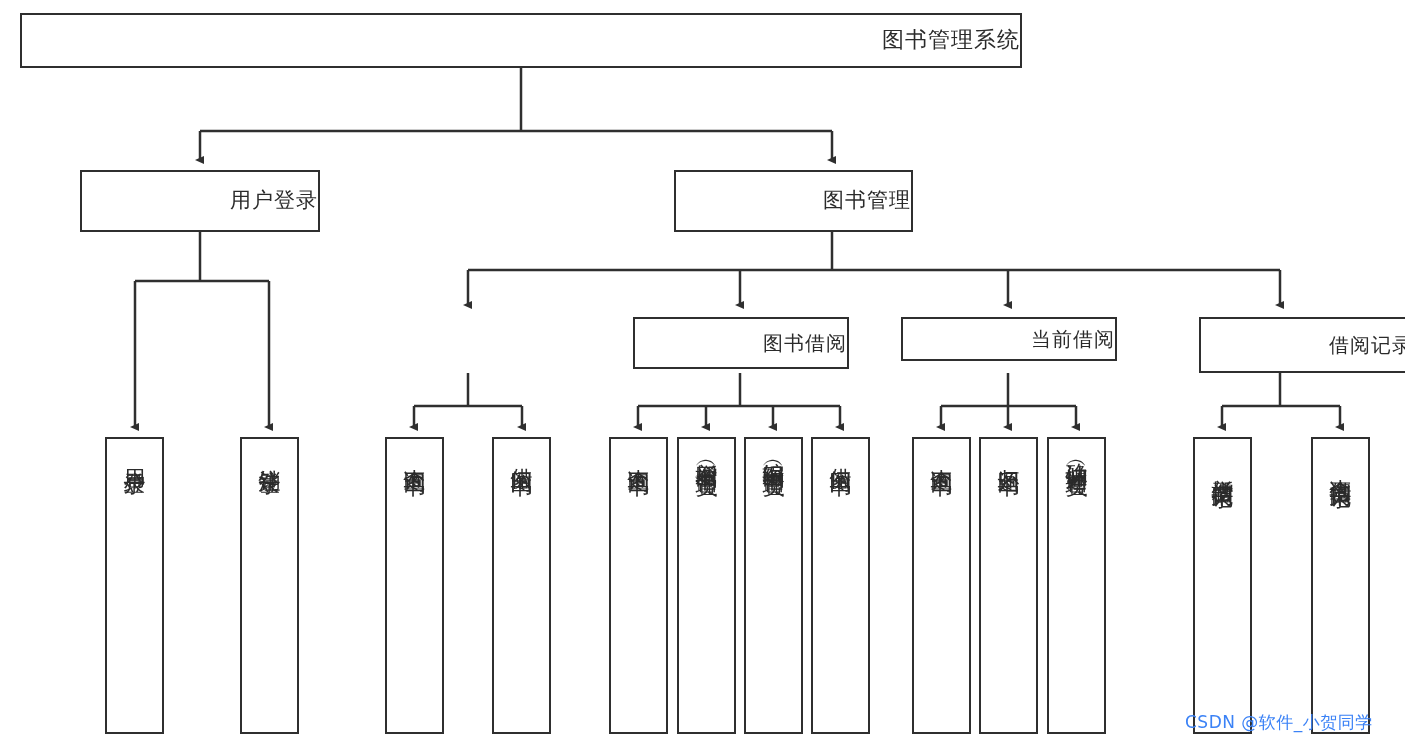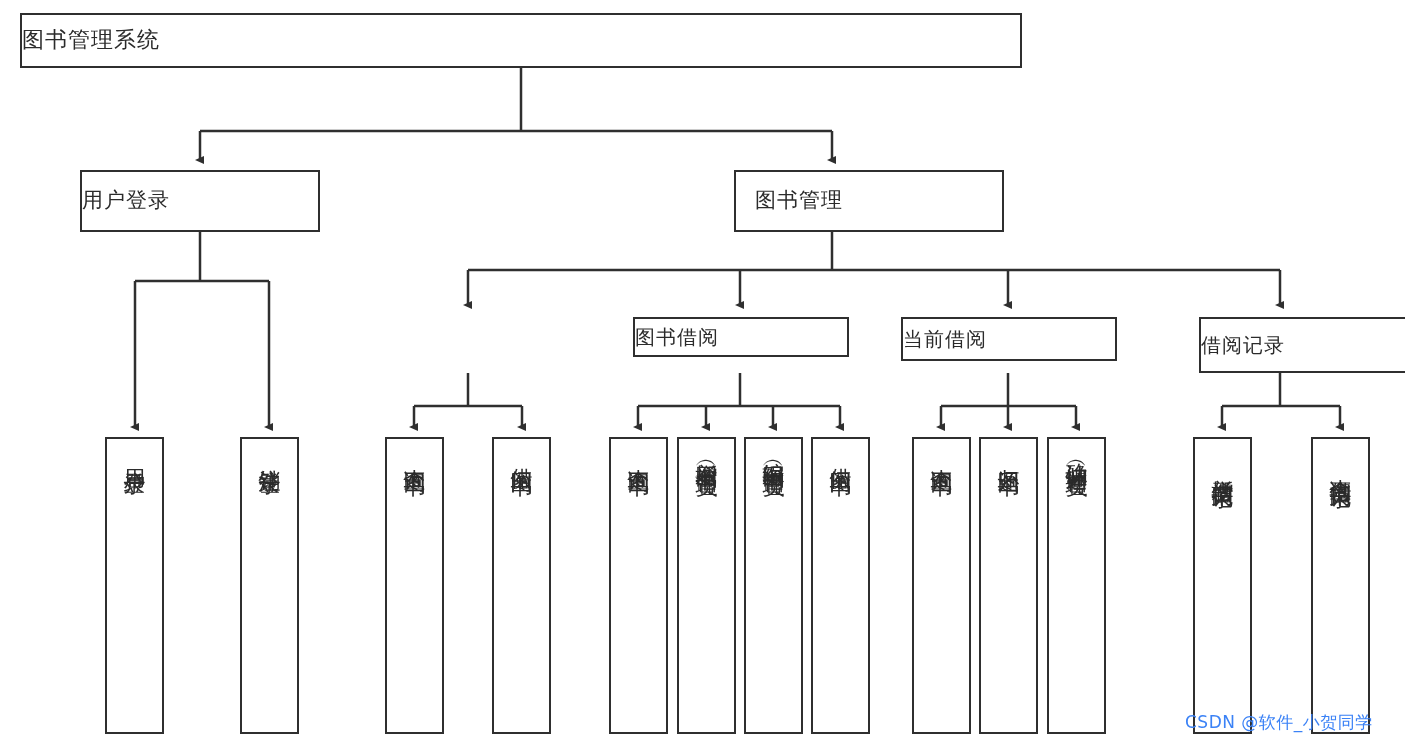--- a/index.html
+++ b/index.html
@@ -23,21 +23,21 @@
     height: 747px;
     pointer-events: none;
   }
   .node {
     position: absolute;
     box-sizing: border-box;
     border: 2.5px solid #2f2f2f;
     background: #ffffff;
     display: flex;
     align-items: center;
-    justify-content: flex-start;
+    justify-content: flex-end;
     color: #2b2b2b;
   }
   .node-h {
     font-size: 21px;
     letter-spacing: 1px;
     line-height: 1.1;
     white-space: nowrap;
   }
   .node-root { font-size: 22px; }
   .node-l2 { font-size: 20px; }
@@ -126,26 +126,26 @@
   </svg>
 
   <div class="node node-h node-root" style="left:20px; top:13px; width:1002px; height:55px;">
     <span>图书管理系统</span>
   </div>
 
   <div class="node node-h" style="left:80px; top:170px; width:240px; height:62px;">
     <span>用户登录</span>
   </div>
 
-  <div class="node node-h" style="left:734px; top:170px; width:270px; height:62px;padding-left:19px;">
+  <div class="node node-h" style="left:674px; top:170px; width:239px; height:62px;padding-left:19px;">
     <span>图书管理</span>
   </div>
 
 
-  <div class="node node-h node-l2" style="left:633px; top:317px; width:216px; height:40px;">
+  <div class="node node-h node-l2" style="left:633px; top:317px; width:216px; height:52px;">
     <span>图书借阅</span>
   </div>
 
   <div class="node node-h node-l2" style="left:901px; top:317px; width:216px; height:44px;">
     <span>当前借阅</span>
   </div>
 
   <div class="node node-h node-l2" style="left:1172px; top:317px; width:216px; height:56px;margin-left:27px;">
     <span>借阅记录</span>
   </div>

